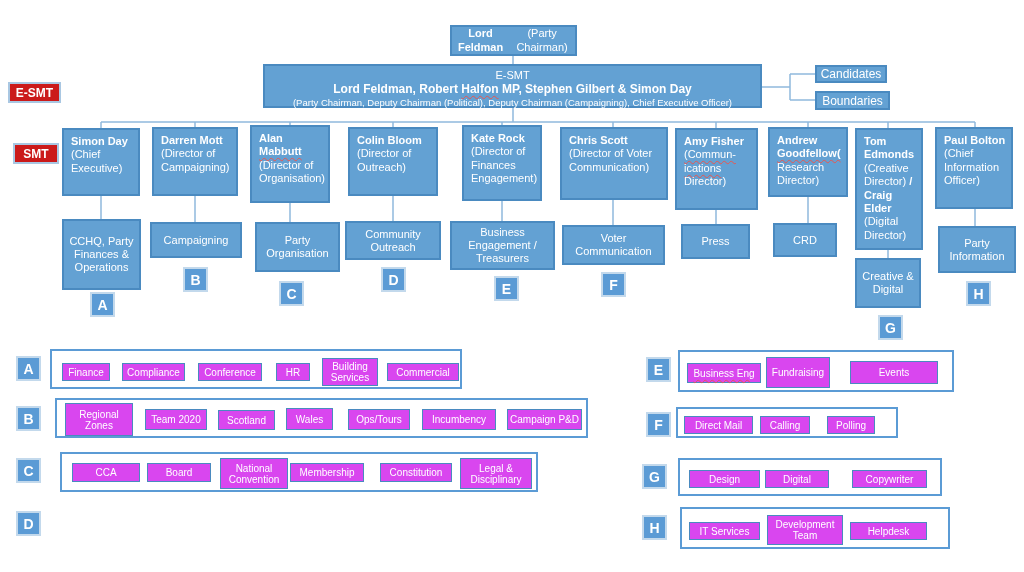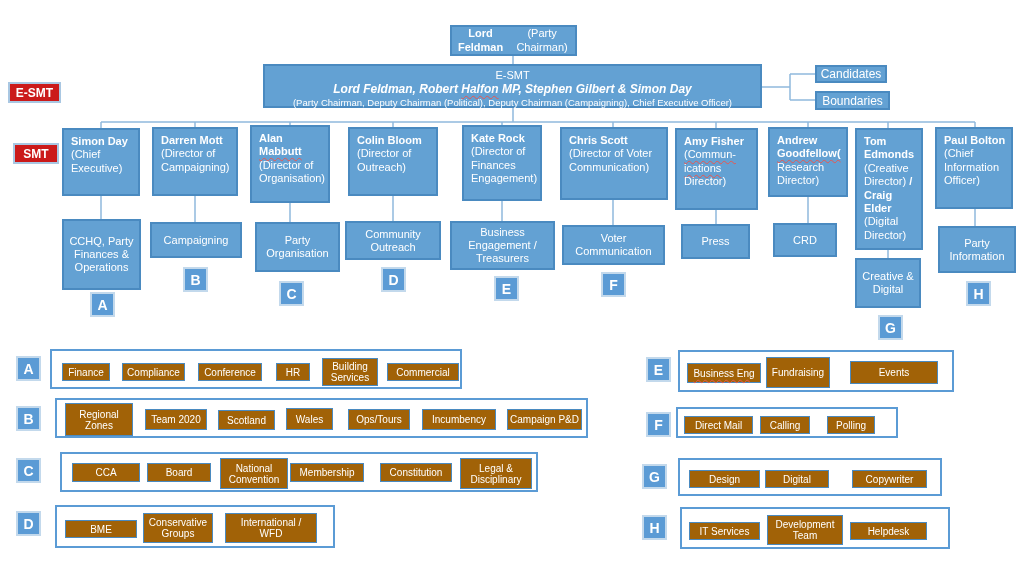--- a/index.html
+++ b/index.html
@@ -5,36 +5,36 @@
   html,body{margin:0;padding:0;background:#fff;}
   #canvas{position:relative;width:1024px;height:572px;background:#fff;overflow:hidden;
           font-family:"Liberation Sans","DejaVu Sans",sans-serif;}
   svg.lines{position:absolute;left:0;top:0;width:1024px;height:572px;}
   .bluebox{position:absolute;box-sizing:border-box;background:#63a1d3;border:2px solid #4a8ac0;
            color:#fff;}
   .card{font-size:11px;line-height:1.22;padding:5px 4px 2px 7px;text-align:left;overflow:hidden;}
   .card .nm{font-weight:bold;}
   .dept{display:flex;align-items:center;justify-content:center;text-align:center;
         font-size:11px;line-height:1.18;padding:1px 2px;}
-  .gitem{position:absolute;box-sizing:border-box;background:#a16207;border:1.5px solid #4a8ac0;
+  .gitem{position:absolute;box-sizing:border-box;background:#d946ef;border:1.5px solid #4a8ac0;
          color:#fff;display:flex;align-items:center;justify-content:center;text-align:center;
          font-size:10px;line-height:1.1;padding:8px 2px;}
   .group{position:absolute;box-sizing:border-box;background:#fff;border:2px solid #5b9bd5;}
   .badge{position:absolute;box-sizing:border-box;width:25px;height:25px;background:#5b9bd5;
          border:2px solid #c3d9ec;color:#fff;font-weight:bold;font-size:14px;
          display:flex;align-items:center;justify-content:center;}
   .redtag{position:absolute;box-sizing:border-box;background:#cb1a1a;border:2px solid #a9c7e2;
           color:#fff;font-weight:bold;font-size:12px;display:flex;align-items:center;
           justify-content:center;}
   .topbox{display:flex;flex-direction:row;align-items:center;justify-content:center;
           text-align:center;font-size:11px;line-height:1.25;}
   .topbox .nm{font-weight:bold;}
   .esmt{text-align:center;padding-top:3px;}
   .esmt .l1{font-size:11px;line-height:1.2;}
-  .esmt .l2{font-size:12px;font-weight:bold;line-height:1.25;font-style:italic;}
+  .esmt .l2{font-size:12px;font-weight:bold;line-height:1.25;}
   .esmt .l3{font-size:9.5px;line-height:1.3;}
   .sidebox{display:flex;align-items:center;justify-content:center;font-size:12px;}
   .wavy{text-decoration-line:underline;text-decoration-style:wavy;
         text-decoration-color:#e8564f;text-decoration-thickness:1px;text-underline-offset:2px;}
 </style>
 </head>
 <body>
 
 <div id="canvas">
 
@@ -180,25 +180,20 @@
   <div class="group" style="left:60px;top:452px;width:478px;height:40px">
     <div class="gitem" style="left:10px;top:9px;width:68px;height:19px">CCA</div>
     <div class="gitem" style="left:85px;top:9px;width:64px;height:19px">Board</div>
     <div class="gitem" style="left:158px;top:4px;width:68px;height:31px">National Convention</div>
     <div class="gitem" style="left:228px;top:9px;width:74px;height:19px">Membership</div>
     <div class="gitem" style="left:318px;top:9px;width:72px;height:19px">Constitution</div>
     <div class="gitem" style="left:398px;top:4px;width:72px;height:31px">Legal &amp; Disciplinary</div>
   </div>
 
   <div class="badge" style="left:16px;top:511px">D</div>
-  <div class="group" style="left:55px;top:505px;width:280px;height:43px">
-    <div class="gitem" style="left:8px;top:13px;width:72px;height:17px">BME</div>
-    <div class="gitem" style="left:86px;top:6px;width:70px;height:30px">Conservative Groups</div>
-    <div class="gitem" style="left:168px;top:6px;width:92px;height:30px">International / WFD</div>
-  </div>
 
   <div class="badge" style="left:646px;top:357px">E</div>
   <div class="group" style="left:678px;top:350px;width:276px;height:42px">
     <div class="gitem wavy" style="left:7px;top:11px;width:74px;height:20px">Business Eng</div>
     <div class="gitem" style="left:86px;top:5px;width:64px;height:31px">Fundraising</div>
     <div class="gitem" style="left:170px;top:9px;width:88px;height:23px">Events</div>
   </div>
 
   <div class="badge" style="left:646px;top:412px">F</div>
   <div class="group" style="left:676px;top:407px;width:222px;height:31px">

